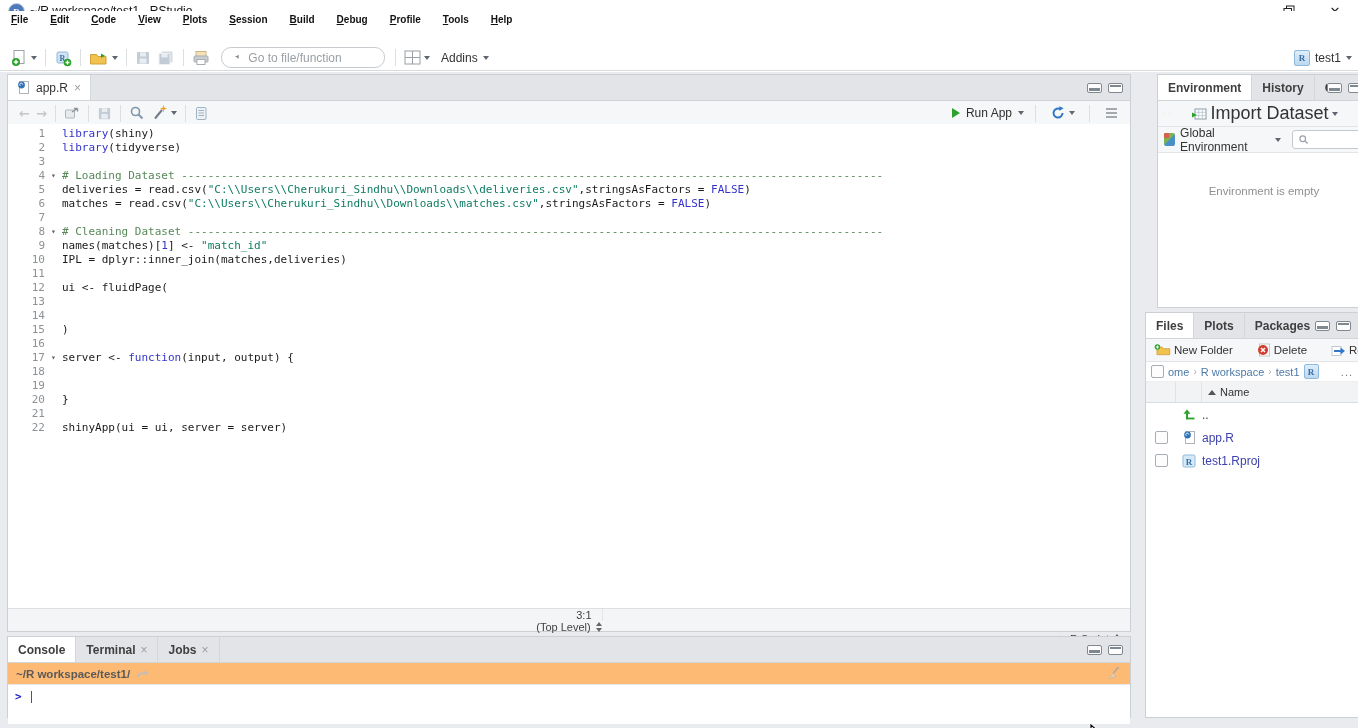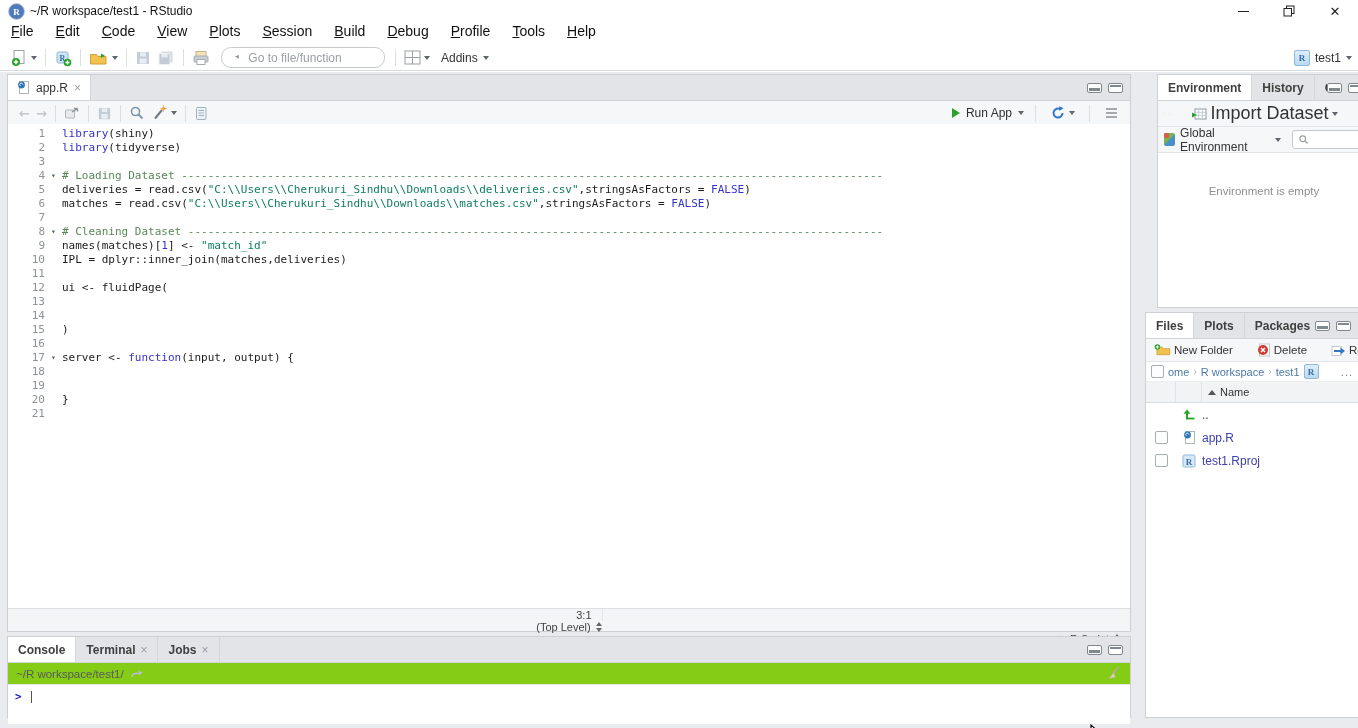--- a/index.html
+++ b/index.html
@@ -11,21 +11,21 @@
   .app-icon{position:absolute;left:8px;top:3px;width:15px;height:15px;border-radius:50%;
     background:#4e79bb;border:1px solid #c8d2dd;color:#fff;font-size:9px;font-weight:bold;
     display:flex;align-items:center;justify-content:center;font-family:"Liberation Serif",serif;}
   .title-text{position:absolute;left:30px;top:4px;font-size:12px;color:#111;}
   .win-btns{position:absolute;right:0;top:0;display:flex;height:22px;}
   .win-btn{width:46px;height:22px;display:flex;align-items:center;justify-content:center;color:#222;}
   .glyph-min{width:11px;height:1px;background:#222;display:block;}
   .glyph-close{font-size:13px;line-height:13px;color:#222;}
 
   
-  .menubar{position:absolute;left:0;top:20px;right:0;height:23px;background:#fff;font-size:14px;}
+  .menubar{position:absolute;left:0;top:11px;right:0;height:23px;background:#fff;font-size:10px;font-weight:bold;}
   .menu-item{display:inline-block;padding:3px 11px;color:#111;cursor:default;}
   .menu-item u{text-decoration:underline;}
 
   
   .toolbar{position:absolute;left:0;top:45px;right:0;height:26px;background:#fff;
     border-bottom:1px solid #d7dadd;display:flex;align-items:center;padding-left:8px;box-sizing:border-box;}
   .tsep{width:1px;height:17px;background:#dcdfe2;margin:0 5px;}
   .tbi{display:flex;align-items:center;gap:3px;margin:0 3px;}
   .drp{width:0;height:0;border-left:3.5px solid transparent;border-right:3.5px solid transparent;
     border-top:4px solid #5f6670;display:inline-block;}
@@ -83,22 +83,22 @@
     border-top:1px solid #dde0e3;display:flex;align-items:center;font-size:11px;color:#3f3f3f;flex-direction:column;}
   .sb-cell{padding:0 10px;display:flex;align-items:center;gap:5px;height:100%;}
   .sb-pos{width:46px;justify-content:flex-end;border-right:1px solid #e3e6e9;}
   .sb-right{margin-left:auto;border-left:1px solid #e3e6e9;}
   .spin{display:inline-flex;flex-direction:column;gap:2px;}
   .spin i{display:block;width:0;height:0;border-left:3.5px solid transparent;border-right:3.5px solid transparent;}
   .spin .up{border-bottom:4px solid #666;}
   .spin .dn{border-top:4px solid #666;}
 
   
-  .console-pathrow{display:flex;align-items:center;height:21px;background:#84cc16;
-    border-bottom:1px solid #e6e8ea;padding:0 8px;font-size:11.5px;font-weight:normal;color:#5a5a5a;gap:6px;}
+  .console-pathrow{display:flex;align-items:center;height:21px;background:#fdba74;
+    border-bottom:1px solid #e6e8ea;padding:0 8px;font-size:11.5px;font-weight:bold;color:#5a5a5a;gap:6px;}
   .console-body{position:relative;background:#fff;height:calc(100% - 46px);
     font-family:"DejaVu Sans Mono","Liberation Mono",monospace;font-size:11px;padding:5px 0 0 7px;}
   .prompt{color:var(--prompt,#2222cc);font-weight:bold;}
   .caret{display:inline-block;width:1.5px;height:12px;background:#555;vertical-align:text-bottom;margin-left:9px;}
 
   
   .mini-toolbar{display:flex;align-items:center;height:25px;background:#f6f7f8;
     border-bottom:1px solid #e2e4e7;padding:0 6px;font-size:18px;color:#333;gap:4px;white-space:nowrap;overflow:hidden;}
   .scope-row{display:flex;align-items:center;height:25px;background:#f6f7f8;
     border-bottom:1px solid #e2e4e7;padding:0 6px;font-size:12px;color:#333;gap:5px;overflow:hidden;}
@@ -337,20 +337,21 @@
           <div class="crow"><span class="ln">12</span><span class="fold"></span><span class="cl"><span class="tok-p">ui &lt;- fluidPage(</span></span></div>
           <div class="crow"><span class="ln">13</span><span class="fold"></span><span class="cl"></span></div>
           <div class="crow"><span class="ln">14</span><span class="fold"></span><span class="cl"></span></div>
           <div class="crow"><span class="ln">15</span><span class="fold"></span><span class="cl"><span class="tok-p">)</span></span></div>
           <div class="crow"><span class="ln">16</span><span class="fold"></span><span class="cl"></span></div>
           <div class="crow"><span class="ln">17</span><span class="fold">▾</span><span class="cl"><span class="tok-p">server &lt;- </span><span class="tok-k">function</span><span class="tok-p">(input, output) {</span></span></div>
           <div class="crow"><span class="ln">18</span><span class="fold"></span><span class="cl"></span></div>
           <div class="crow"><span class="ln">19</span><span class="fold"></span><span class="cl"></span></div>
           <div class="crow"><span class="ln">20</span><span class="fold"></span><span class="cl"><span class="tok-p">}</span></span></div>
           <div class="crow"><span class="ln">21</span><span class="fold"></span><span class="cl"></span></div>
+          <div class="crow"><span class="ln">22</span><span class="fold"></span><span class="cl"><span class="tok-p">shinyApp(ui = ui, server = server)</span></span></div>
         </div>
 
       <div class="statusbar">
         <span class="sb-cell sb-pos">
             <span>3:1</span>
           </span>
         <span class="sb-cell">
           <span>(Top Level)</span>
           <span class="spin">
               <i class="up"></i>

